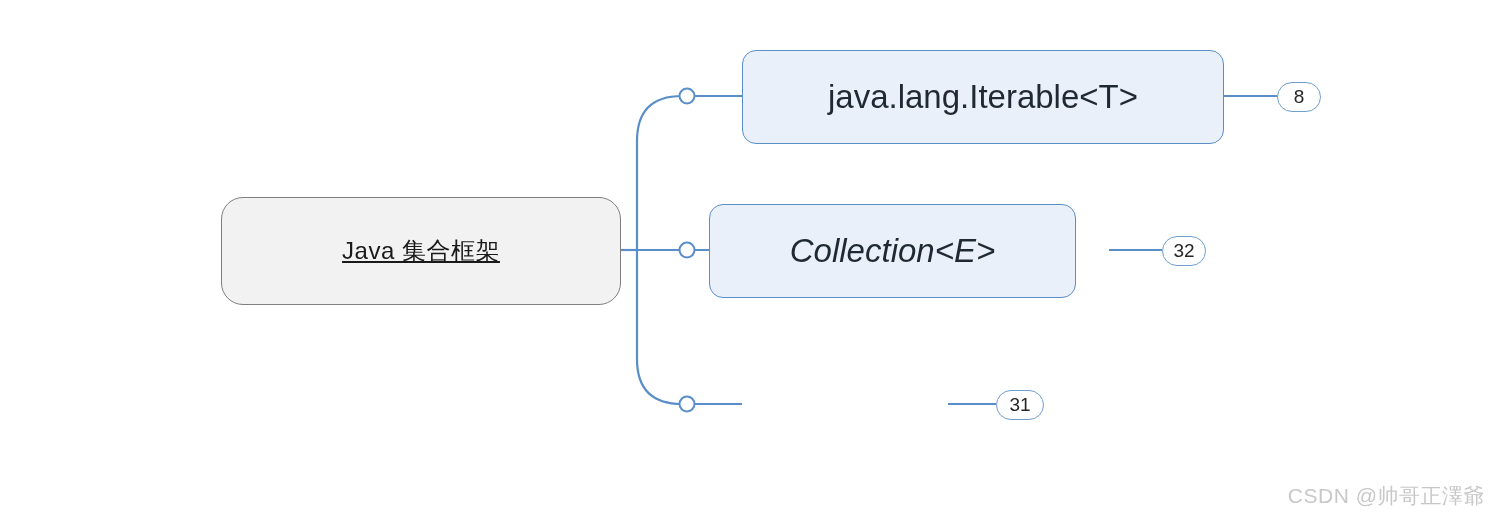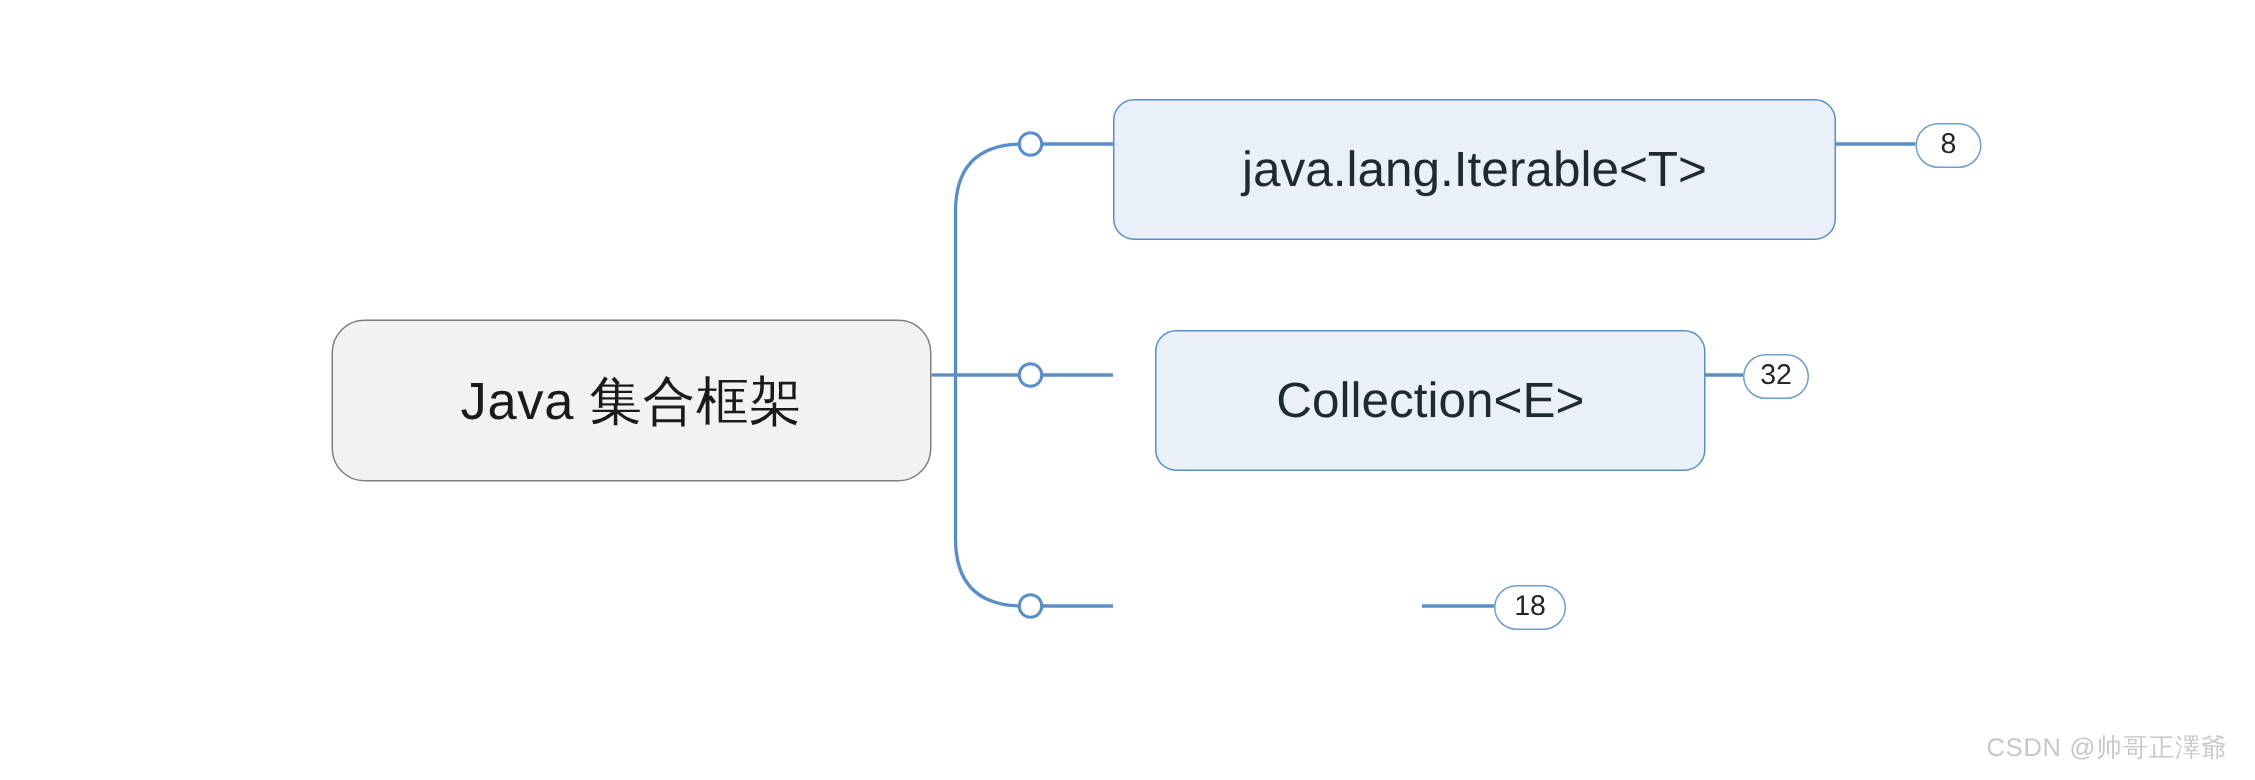--- a/index.html
+++ b/index.html
@@ -27,55 +27,56 @@
   }
 
   
   .node {
     position: absolute;
     box-sizing: border-box;
     display: flex;
     align-items: center;
     justify-content: center;
     white-space: nowrap;
-    margin-top: 16px;
   }
 
   .node-root {
     left: 221px;
     top: 197px;
     width: 400px;
     height: 108px;
     background: #f2f2f2;
     border: 1.6px solid #7f7f7f;
     border-radius: 22px;
     color: #1a1a1a;
-    font-size: 35px;
+    font-size: 24px;
     letter-spacing: 0.5px;
+    text-decoration: underline;
   }
 
   .node-child {
     background: #eaf0fa;
     border: 1.7px solid #5a8ec8;
     border-radius: 14px;
     color: #1f2933;
     font-size: 33px;
   }
 
   .node-iterable {
     left: 742px;
     top: 50px;
     width: 482px;
     height: 94px;
   }
   .node-collection {
-    left: 770px;
+    left: 709px;
     top: 204px;
     width: 367px;
     height: 94px;
+    font-style: italic;
   }
   .node-map {
     left: 742px;
     top: 358px;
     width: 206px;
     height: 94px;
   }
 
   
   .badge {
@@ -106,21 +107,21 @@
     top: 390px;
     width: 48px;
   }
 
   
   .watermark {
     position: absolute;
     right: 18px;
     bottom: 10px;
     color: #c8c8c8;
-    font-size: 17px;
+    font-size: 21px;
     letter-spacing: 0.5px;
     white-space: nowrap;
   }
 </style>
 </head>
 <body>
 
 <div id="canvas">
 
   <svg id="connectors" viewBox="0 0 1503 520" xmlns="http://www.w3.org/2000/svg">
@@ -158,18 +159,18 @@
   </div>
 
   <div class="node node-child node-collection">
     <span>Collection&lt;E&gt;</span>
   </div>
   <div class="badge badge-collection">
     <span>32</span>
   </div>
 
   <div class="badge badge-map">
-    <span>18</span>
+    <span>31</span>
   </div>
 
   <div class="watermark">CSDN @帅哥正澤爺</div>
 
 </div>
 
 </body></html>

